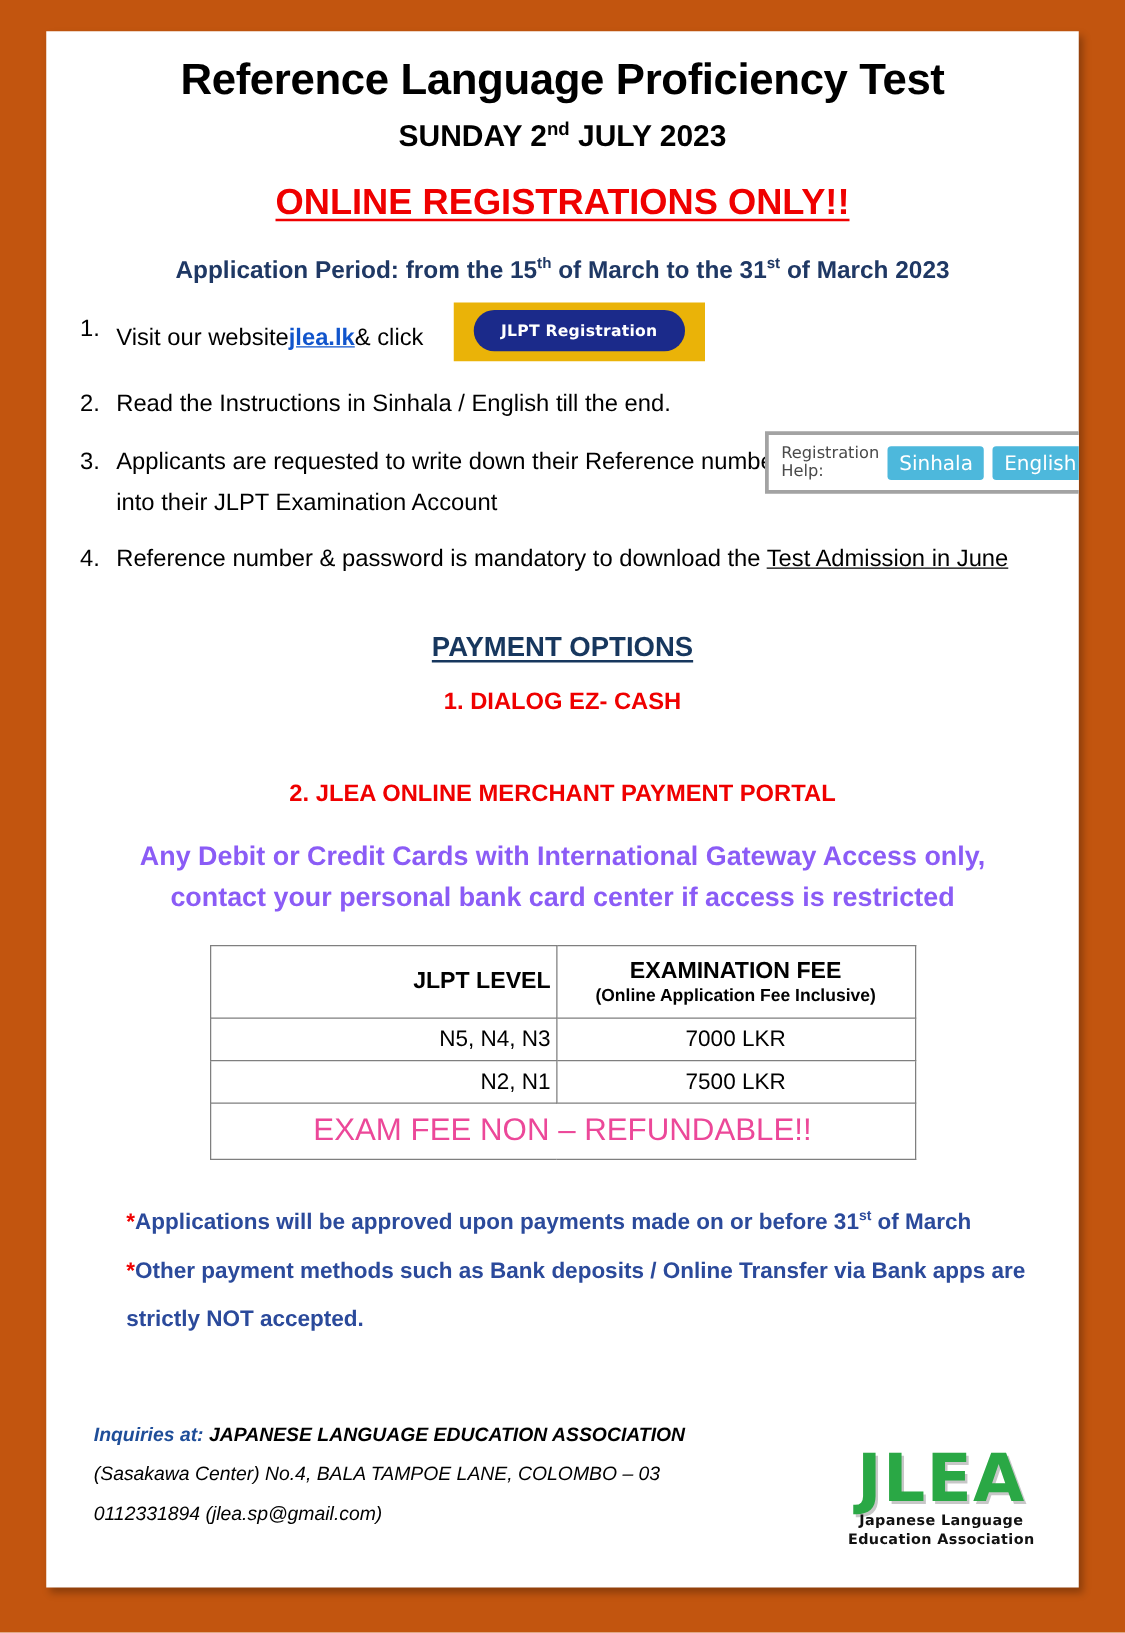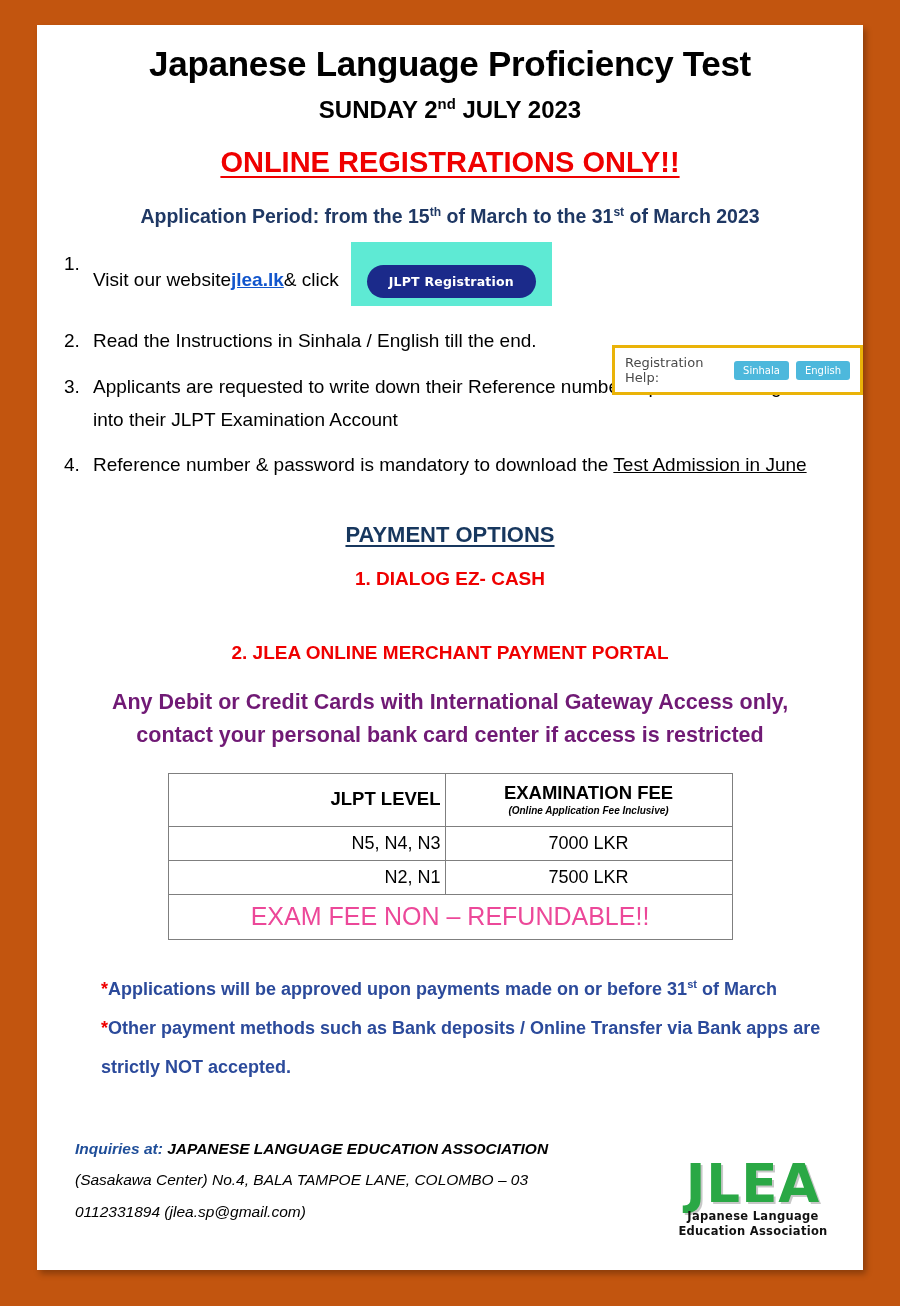--- a/index.html
+++ b/index.html
@@ -101,57 +101,57 @@
     text-decoration: underline;
   }
 
   
   .item-row {
     display: flex;
     align-items: center;
   }
   .reg-btn-shot {
     display: inline-block;
-    background: #5eead4;
-    padding: 22px 16px 8px 16px;
-    margin-left: 12px;
+    background: #eab308;
+    padding: 6px 16px 8px 16px;
+    margin-left: 24px;
     position: relative;
     top: -6px;
   }
   .reg-btn {
     display: inline-block;
     background: #1b2a8a;
     color: #ffffff;
     font-size: 12.5px;
     font-weight: bold;
     border-radius: 20px;
     padding: 6px 22px;
     letter-spacing: 0.2px;
     font-family: "DejaVu Sans", sans-serif;
   }
   .help-shot {
     position: absolute;
     left: 575px;
     top: 320px;
-    border: 3px solid #eab308;
+    border: 3px solid #a3a3a3;
     background: #ffffff;
     padding: 7px 10px;
     display: flex;
     align-items: center;
     gap: 7px;
   }
   .help-label {
     font-size: 13px;
     color: #4a4a4a;
     font-family: "DejaVu Sans", sans-serif;
   }
   .help-btn {
     background: #4db8dc;
     color: #ffffff;
-    font-size: 10px;
+    font-size: 16px;
     padding: 4px 9px;
     border-radius: 3px;
     font-family: "DejaVu Sans", sans-serif;
   }
 
   
   .pay-head {
     text-align: center;
     font-size: 22px;
     font-weight: bold;
@@ -167,21 +167,21 @@
     color: #ef0000;
     margin: 20px 0 0 0;
   }
   .pay-opt.second {
     margin-top: 52px;
   }
   .card-note {
     text-align: center;
     font-size: 21.5px;
     font-weight: bold;
-    color: #701a75;
+    color: #8b5cf6;
     margin: 22px 0 0 0;
     line-height: 1.55;
   }
 
   
   .fee-table {
     border-collapse: collapse;
     margin: 20px auto 0 auto;
     width: 565px;
     table-layout: fixed;
@@ -194,22 +194,21 @@
     padding: 6px 4px;
   }
   .fee-table .col1 { width: 268px; text-align: right; }
   .fee-table .hdr {
     font-weight: bold;
     font-size: 18.5px;
     padding: 8px 4px 10px 4px;
   }
   .fee-table .hdr .small {
     display: block;
-    font-size: 10px;
-    font-style: italic;
+    font-size: 14px;
     font-weight: bold;
     margin-top: 1px;
   }
   .fee-table .nonrefund {
     color: #ec4899;
     font-weight: normal;
     font-size: 25px;
     padding: 7px 4px 8px 4px;
   }
 
@@ -267,21 +266,21 @@
     letter-spacing: 0.3px;
     margin-top: 1px;
   }
 </style>
 </head>
 <body>
 
 <div class="page">
   <div class="inner">
 
-    <div class="title">Japanese Language Proficiency Test</div>
+    <div class="title">Reference Language Proficiency Test</div>
 
     <div class="subtitle">
       <span>SUNDAY 2</span><span class="sup">nd</span><span> JULY 2023</span>
     </div>
 
     <div class="online-only">ONLINE REGISTRATIONS ONLY!!</div>
 
     <div class="app-period">
       <span>Application Period:  from the 15</span><span class="sup">th</span><span> of March to the 31</span><span class="sup">st</span><span> of March 2023</span>
     </div>

